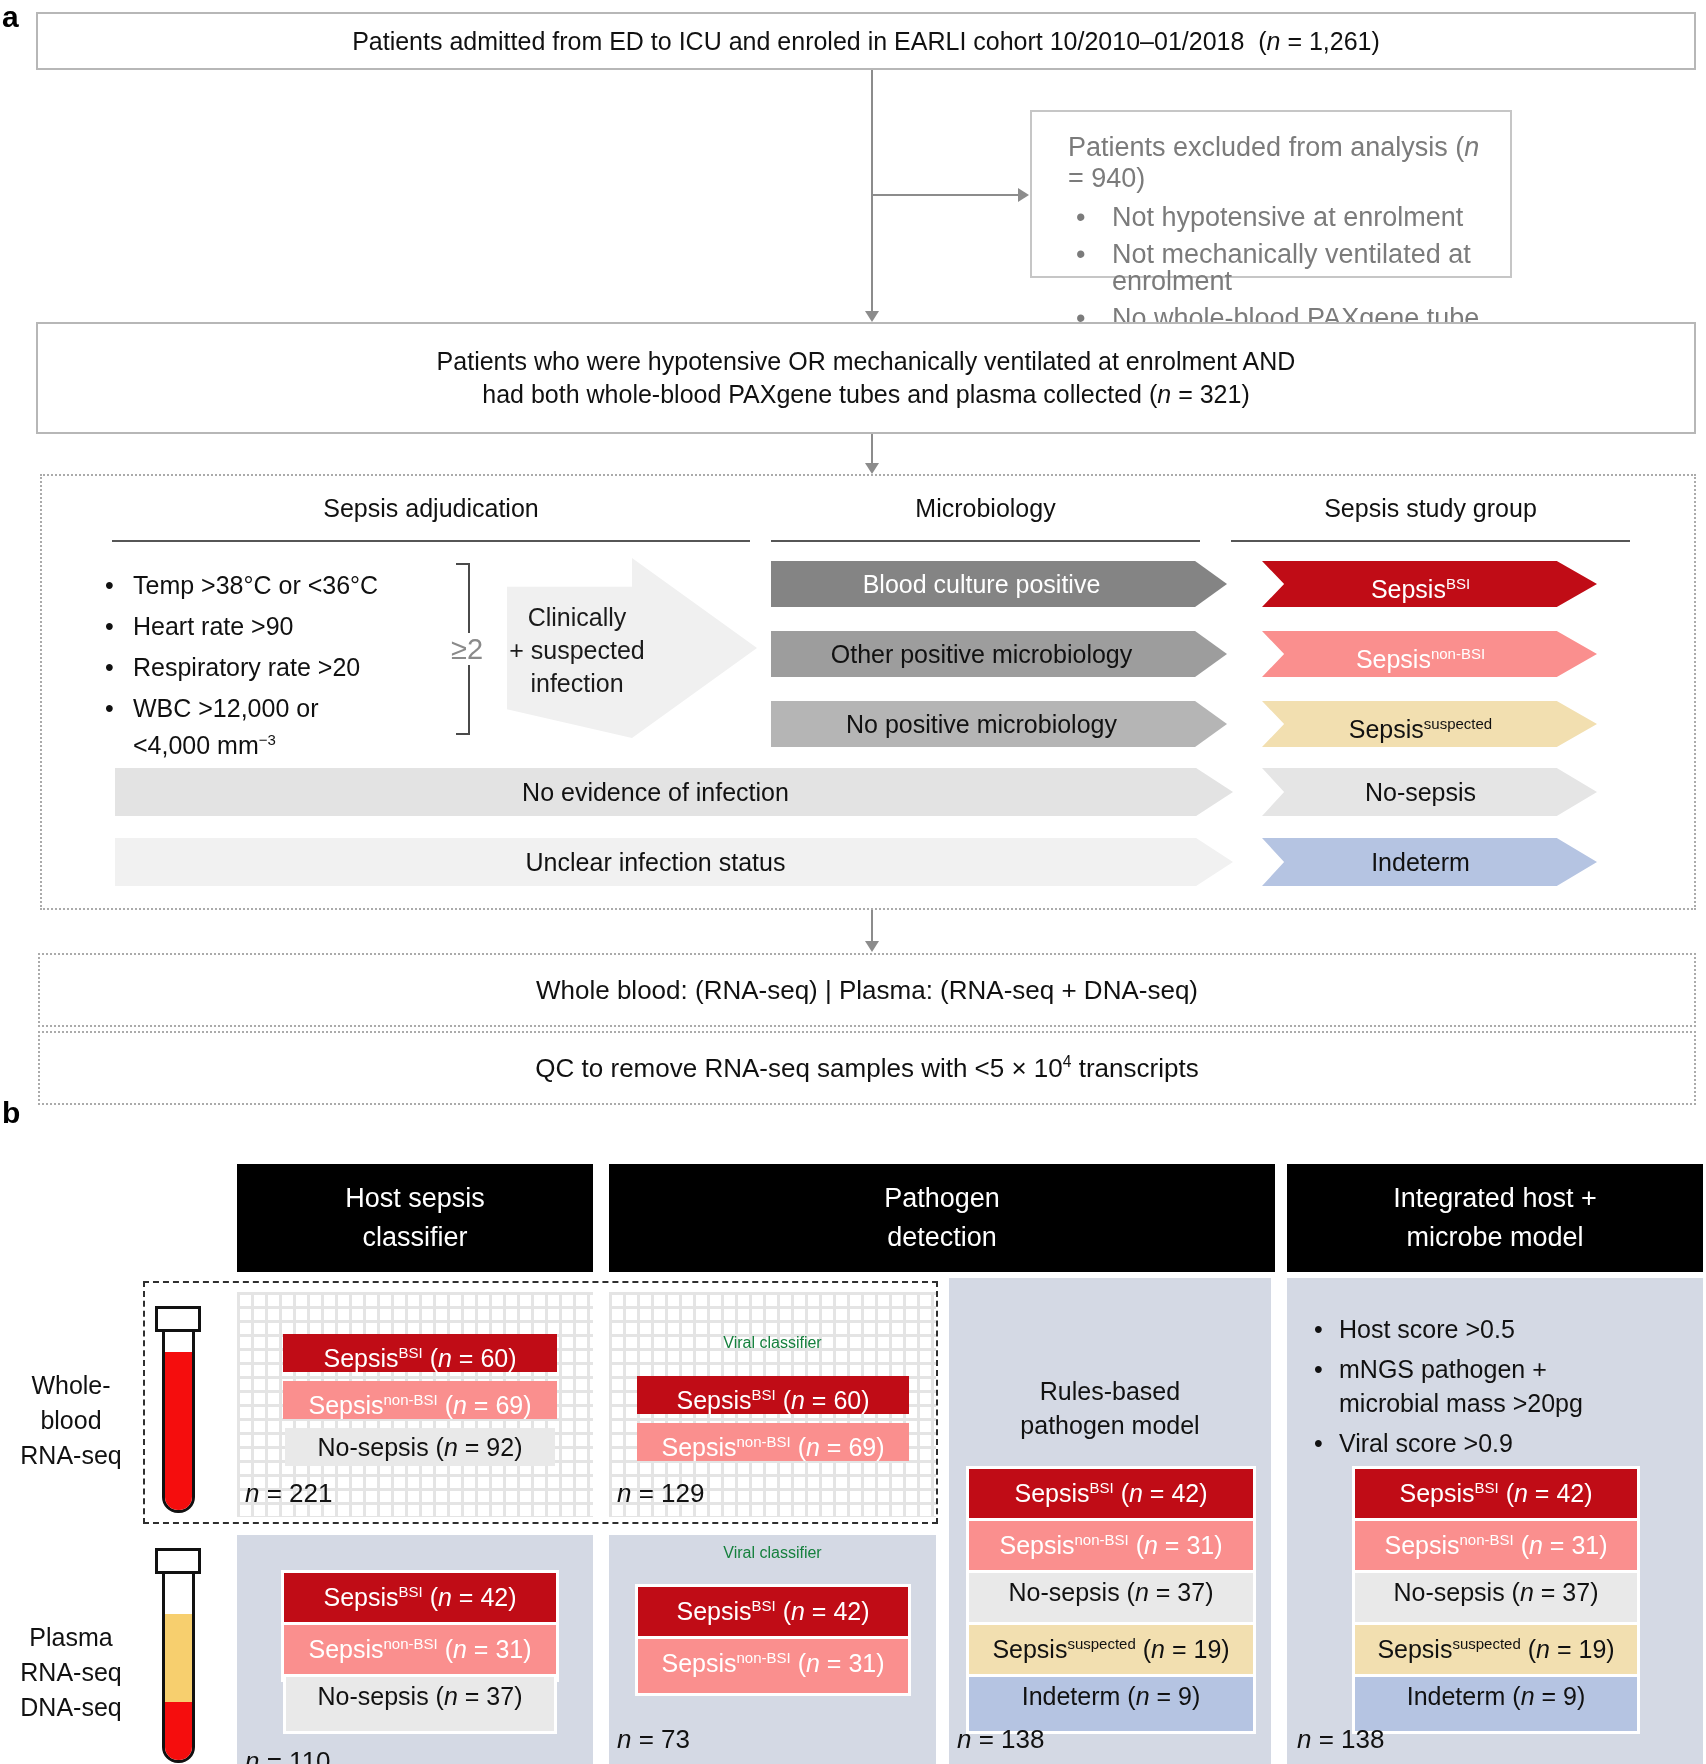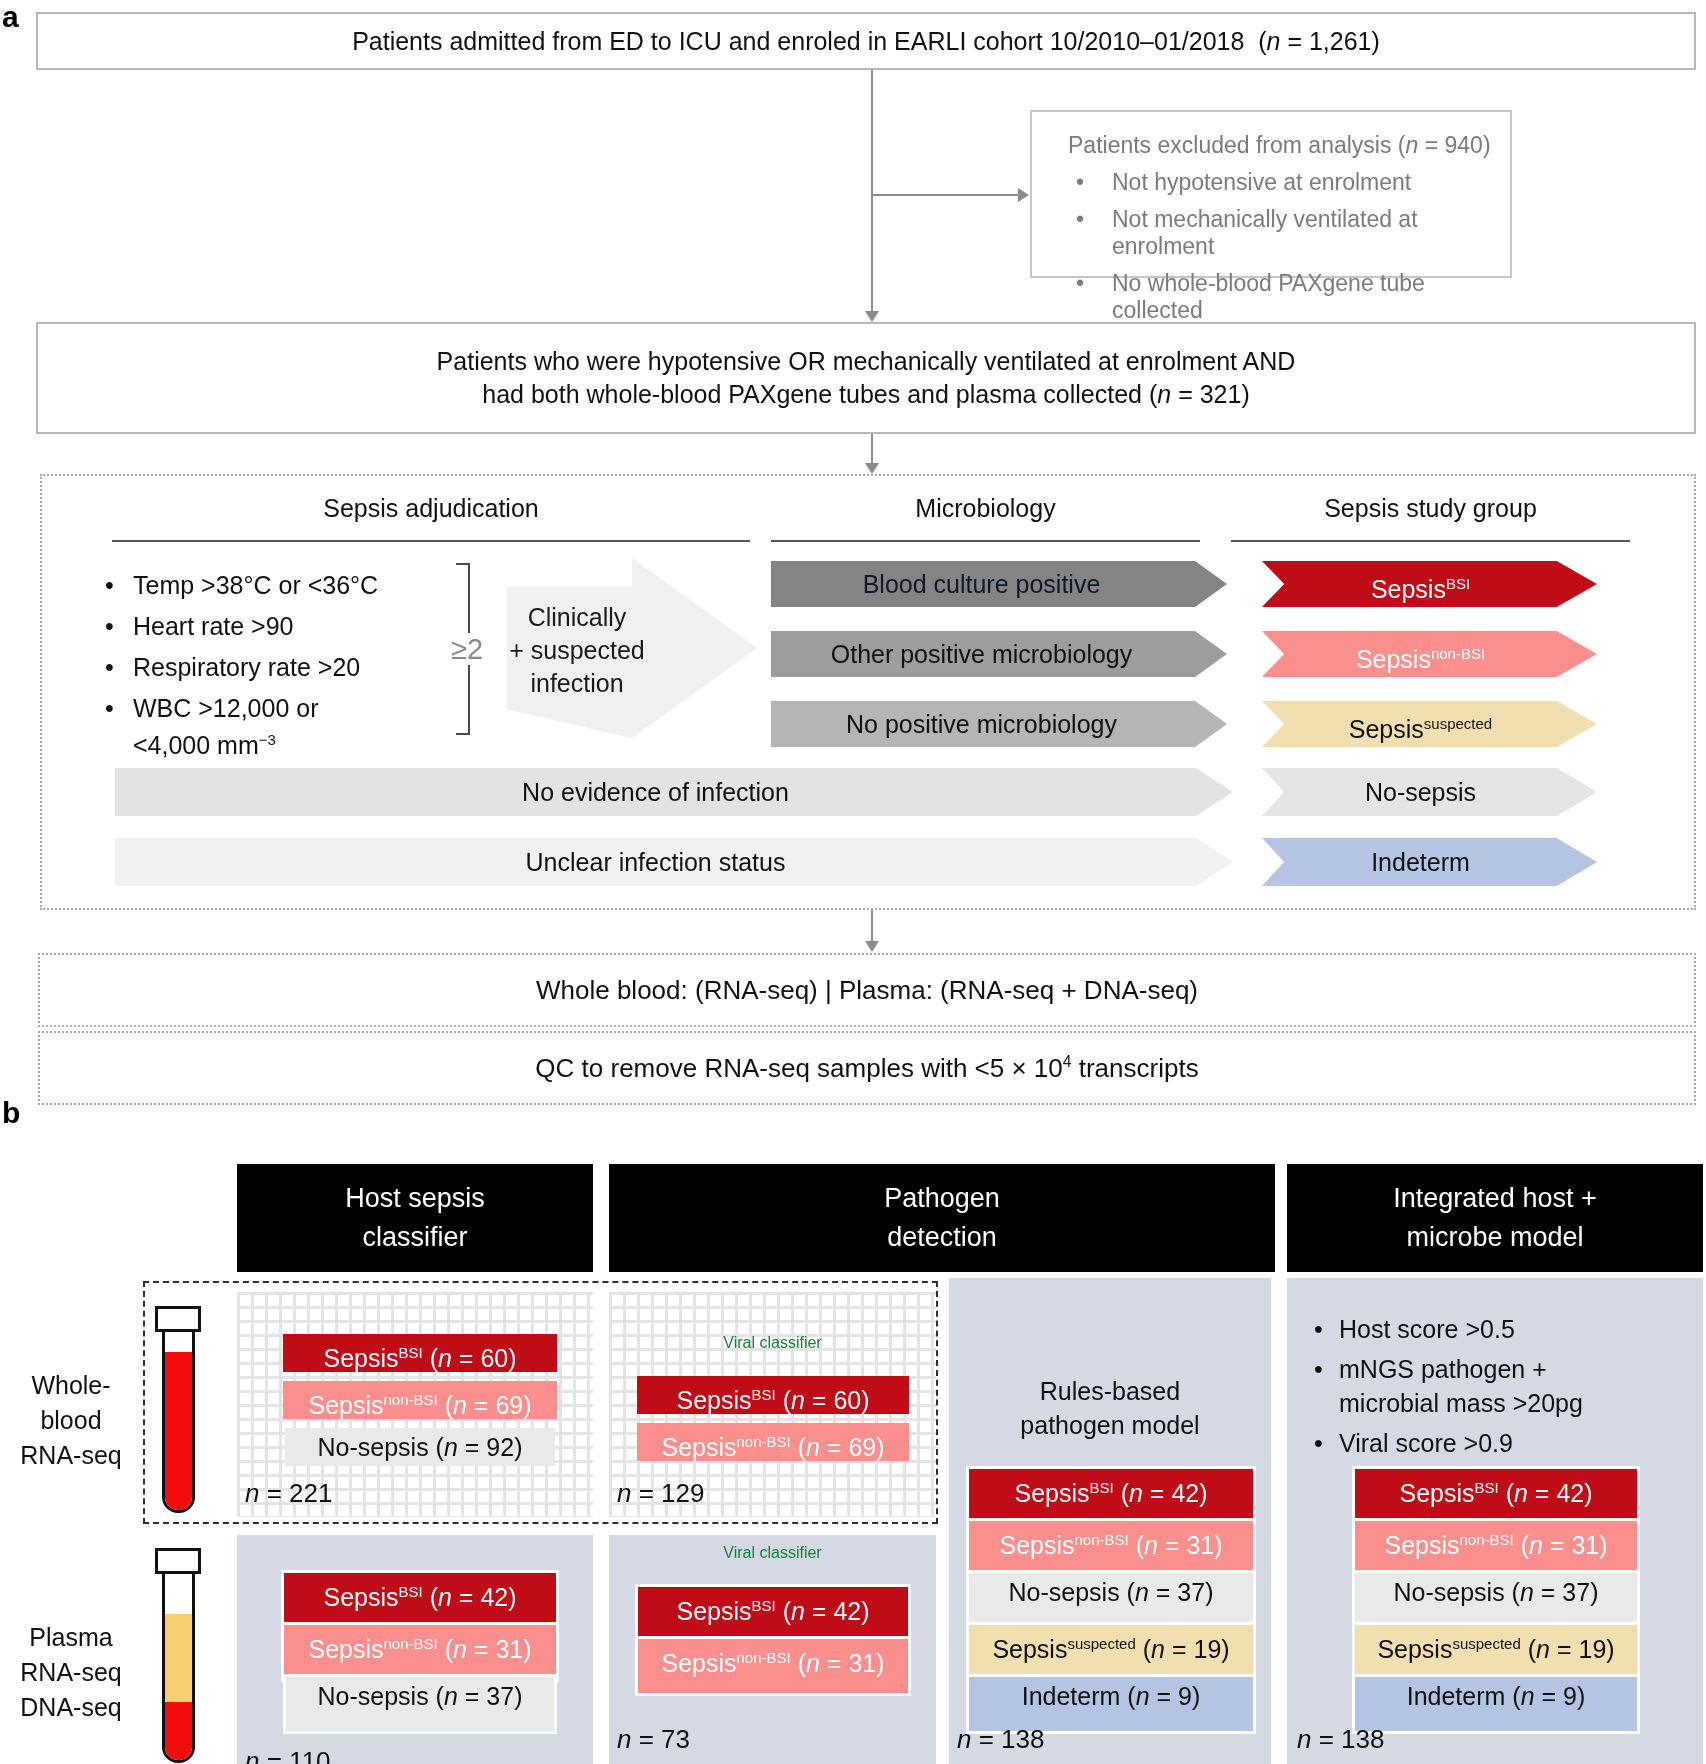--- a/index.html
+++ b/index.html
@@ -2,21 +2,21 @@
 <html><head>
 <meta charset="utf-8">
 <style>
   html,body{margin:0;padding:0;background:#fff;}
   body{width:1706px;height:1764px;font-family:"Liberation Sans","DejaVu Sans",sans-serif;color:#111;}
   #fig{position:relative;width:1706px;height:1764px;background:#fff;overflow:hidden;}
   .plabel{position:absolute;font-size:30px;font-weight:bold;color:#000;}
   
   .solidbox{position:absolute;box-sizing:border-box;border:2px solid #b7b7b7;display:flex;flex-direction:column;align-items:center;justify-content:center;font-size:25px;text-align:center;line-height:33px;background:#fff;}
   .dotbox{position:absolute;box-sizing:border-box;border:2px dotted #ababab;display:flex;align-items:center;justify-content:center;font-size:26px;text-align:center;background:#fff;}
-  #exclbox{position:absolute;left:1030px;top:110px;width:482px;height:168px;box-sizing:border-box;border:2px solid #c6c6c6;color:#7b7b7b;font-size:23px;padding:20px 10px 0 36px;background:#fff;}
+  #exclbox{position:absolute;left:1030px;top:110px;width:482px;height:168px;box-sizing:border-box;border:2px solid #c6c6c6;color:#7b7b7b;font-size:27px;padding:20px 10px 0 36px;background:#fff;}
   #exclbox ul{list-style:none;margin:10px 0 0 0;padding:0;}
   #exclbox li{position:relative;padding-left:44px;margin-bottom:10px;line-height:27px;}
   #exclbox li::before{content:"•";position:absolute;left:8px;}
   
   .vline,.hline{position:absolute;background:#8c8c8c;}
   .ahd-down{position:absolute;width:0;height:0;border-left:7px solid transparent;border-right:7px solid transparent;border-top:11px solid #8c8c8c;}
   .ahd-right{position:absolute;width:0;height:0;border-top:7px solid transparent;border-bottom:7px solid transparent;border-left:11px solid #8c8c8c;}
   
   #adjbox{position:absolute;left:40px;top:474px;width:1656px;height:436px;box-sizing:border-box;border:2px dotted #ababab;background:#fff;}
   .ctitle{position:absolute;font-size:25px;text-align:center;color:#111;}
@@ -24,21 +24,21 @@
   #criteria{position:absolute;left:103px;top:570px;width:350px;}
   #criteria ul{list-style:none;margin:0;padding:0;font-size:25px;}
   #criteria li{position:relative;padding-left:30px;margin-bottom:10px;line-height:31px;}
   #criteria li::before{content:"•";position:absolute;left:2px;}
   sup{font-size:60%;}
   #bracket{position:absolute;left:456px;top:563px;width:14px;height:172px;box-sizing:border-box;border:2px solid #4a4a4a;border-left:none;}
   #bracket-label{position:absolute;left:442px;top:633px;width:50px;height:32px;background:#fff;color:#8a8a8a;font-size:29px;text-align:center;line-height:32px;}
   #bigarrow{position:absolute;left:507px;top:558px;width:250px;height:180px;background:#f0f0f0;clip-path:polygon(0 16%,50% 16%,50% 0,100% 50%,50% 100%,0 84%);}
   #bigarrow-text{position:absolute;left:492px;top:601px;width:170px;font-size:25px;line-height:33px;text-align:center;color:#1a1a1a;}
   .marrow{position:absolute;left:771px;width:456px;height:46px;clip-path:polygon(0 0,93% 0,100% 50%,93% 100%,0 100%);font-size:25px;line-height:46px;text-align:center;padding-right:35px;box-sizing:border-box;}
-  #m1{top:561px;background:#848484;color:#0f172a;}
+  #m1{top:561px;background:#848484;color:#ffffff;}
   #m2{top:631px;background:#9d9d9d;color:#111;}
   #m3{top:701px;background:#b5b5b5;color:#111;}
   .chev{position:absolute;left:1262px;width:335px;height:46px;clip-path:polygon(0 0,88% 0,100% 50%,88% 100%,0 100%,6.6% 50%);font-size:25px;line-height:46px;text-align:center;padding-left:20px;padding-right:38px;box-sizing:border-box;}
   #c1{top:561px;background:#c00c16;color:#fff;}
   #c2{top:631px;background:#fa8f8e;color:#fff;}
   #c3{top:701px;background:#f2dfb0;color:#111;}
   #c4{top:768px;height:48px;line-height:48px;background:#e5e5e5;color:#111;}
   #c5{top:838px;height:48px;line-height:48px;background:#b5c4e2;color:#111;}
   .wrow{position:absolute;left:115px;width:1118px;height:48px;clip-path:polygon(0 0,96.7% 0,100% 50%,96.7% 100%,0 100%);font-size:25px;line-height:48px;text-align:center;padding-right:37px;box-sizing:border-box;color:#111;}
   #w1{top:768px;background:#e3e3e3;}

